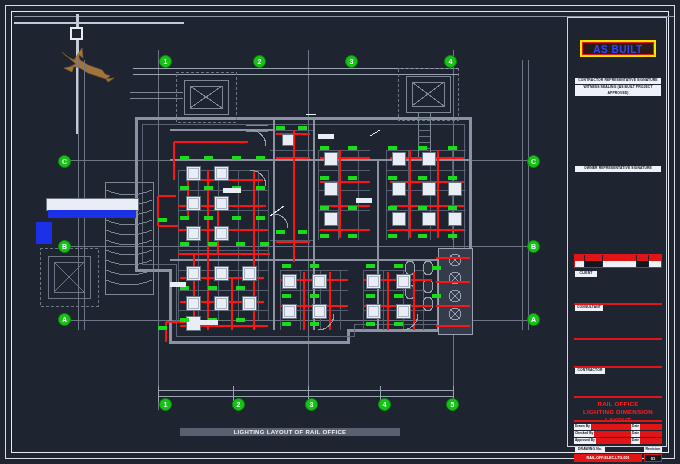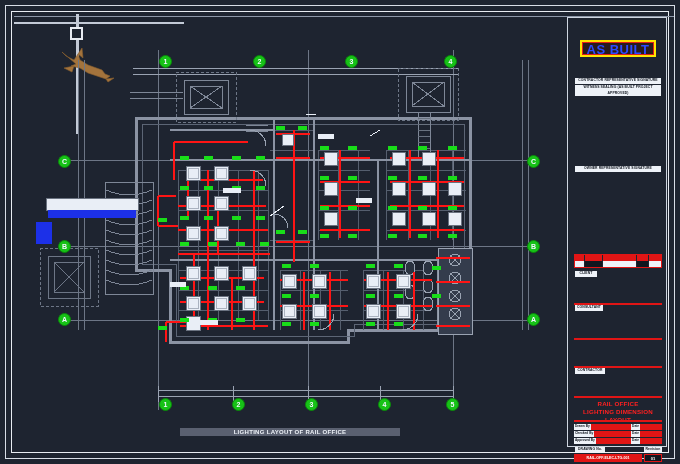--- a/index.html
+++ b/index.html
@@ -50,21 +50,21 @@
 
   
   .tb{
     position:absolute; left:567px; top:17px; width:100px; bottom:17px;
     border:1px solid #cfd6e0;
   }
 
   .asbuilt{
     position:absolute; left:12px; top:22px; width:76px; height:17px;
     border:2px solid #ffe400; background:#2a1a1a;
-    color:#2b4bff; font-size:13px; font-weight:bold; line-height:13px;
+    color:#2b4bff; font-size:10px; font-weight:bold; line-height:13px;
     text-align:center; letter-spacing:.5px;
   }
   .asbuilt-in{ border:1px solid #e01b1b; width:100%; height:100%; }
   .tb-band{
     position:absolute; left:7px; width:86px; background:#eef2f8;
     color:#11161f; font-size:3.4px; font-weight:bold; text-align:center;
     line-height:5.5px; letter-spacing:.1px; padding:0 1px;
   }
 
   

